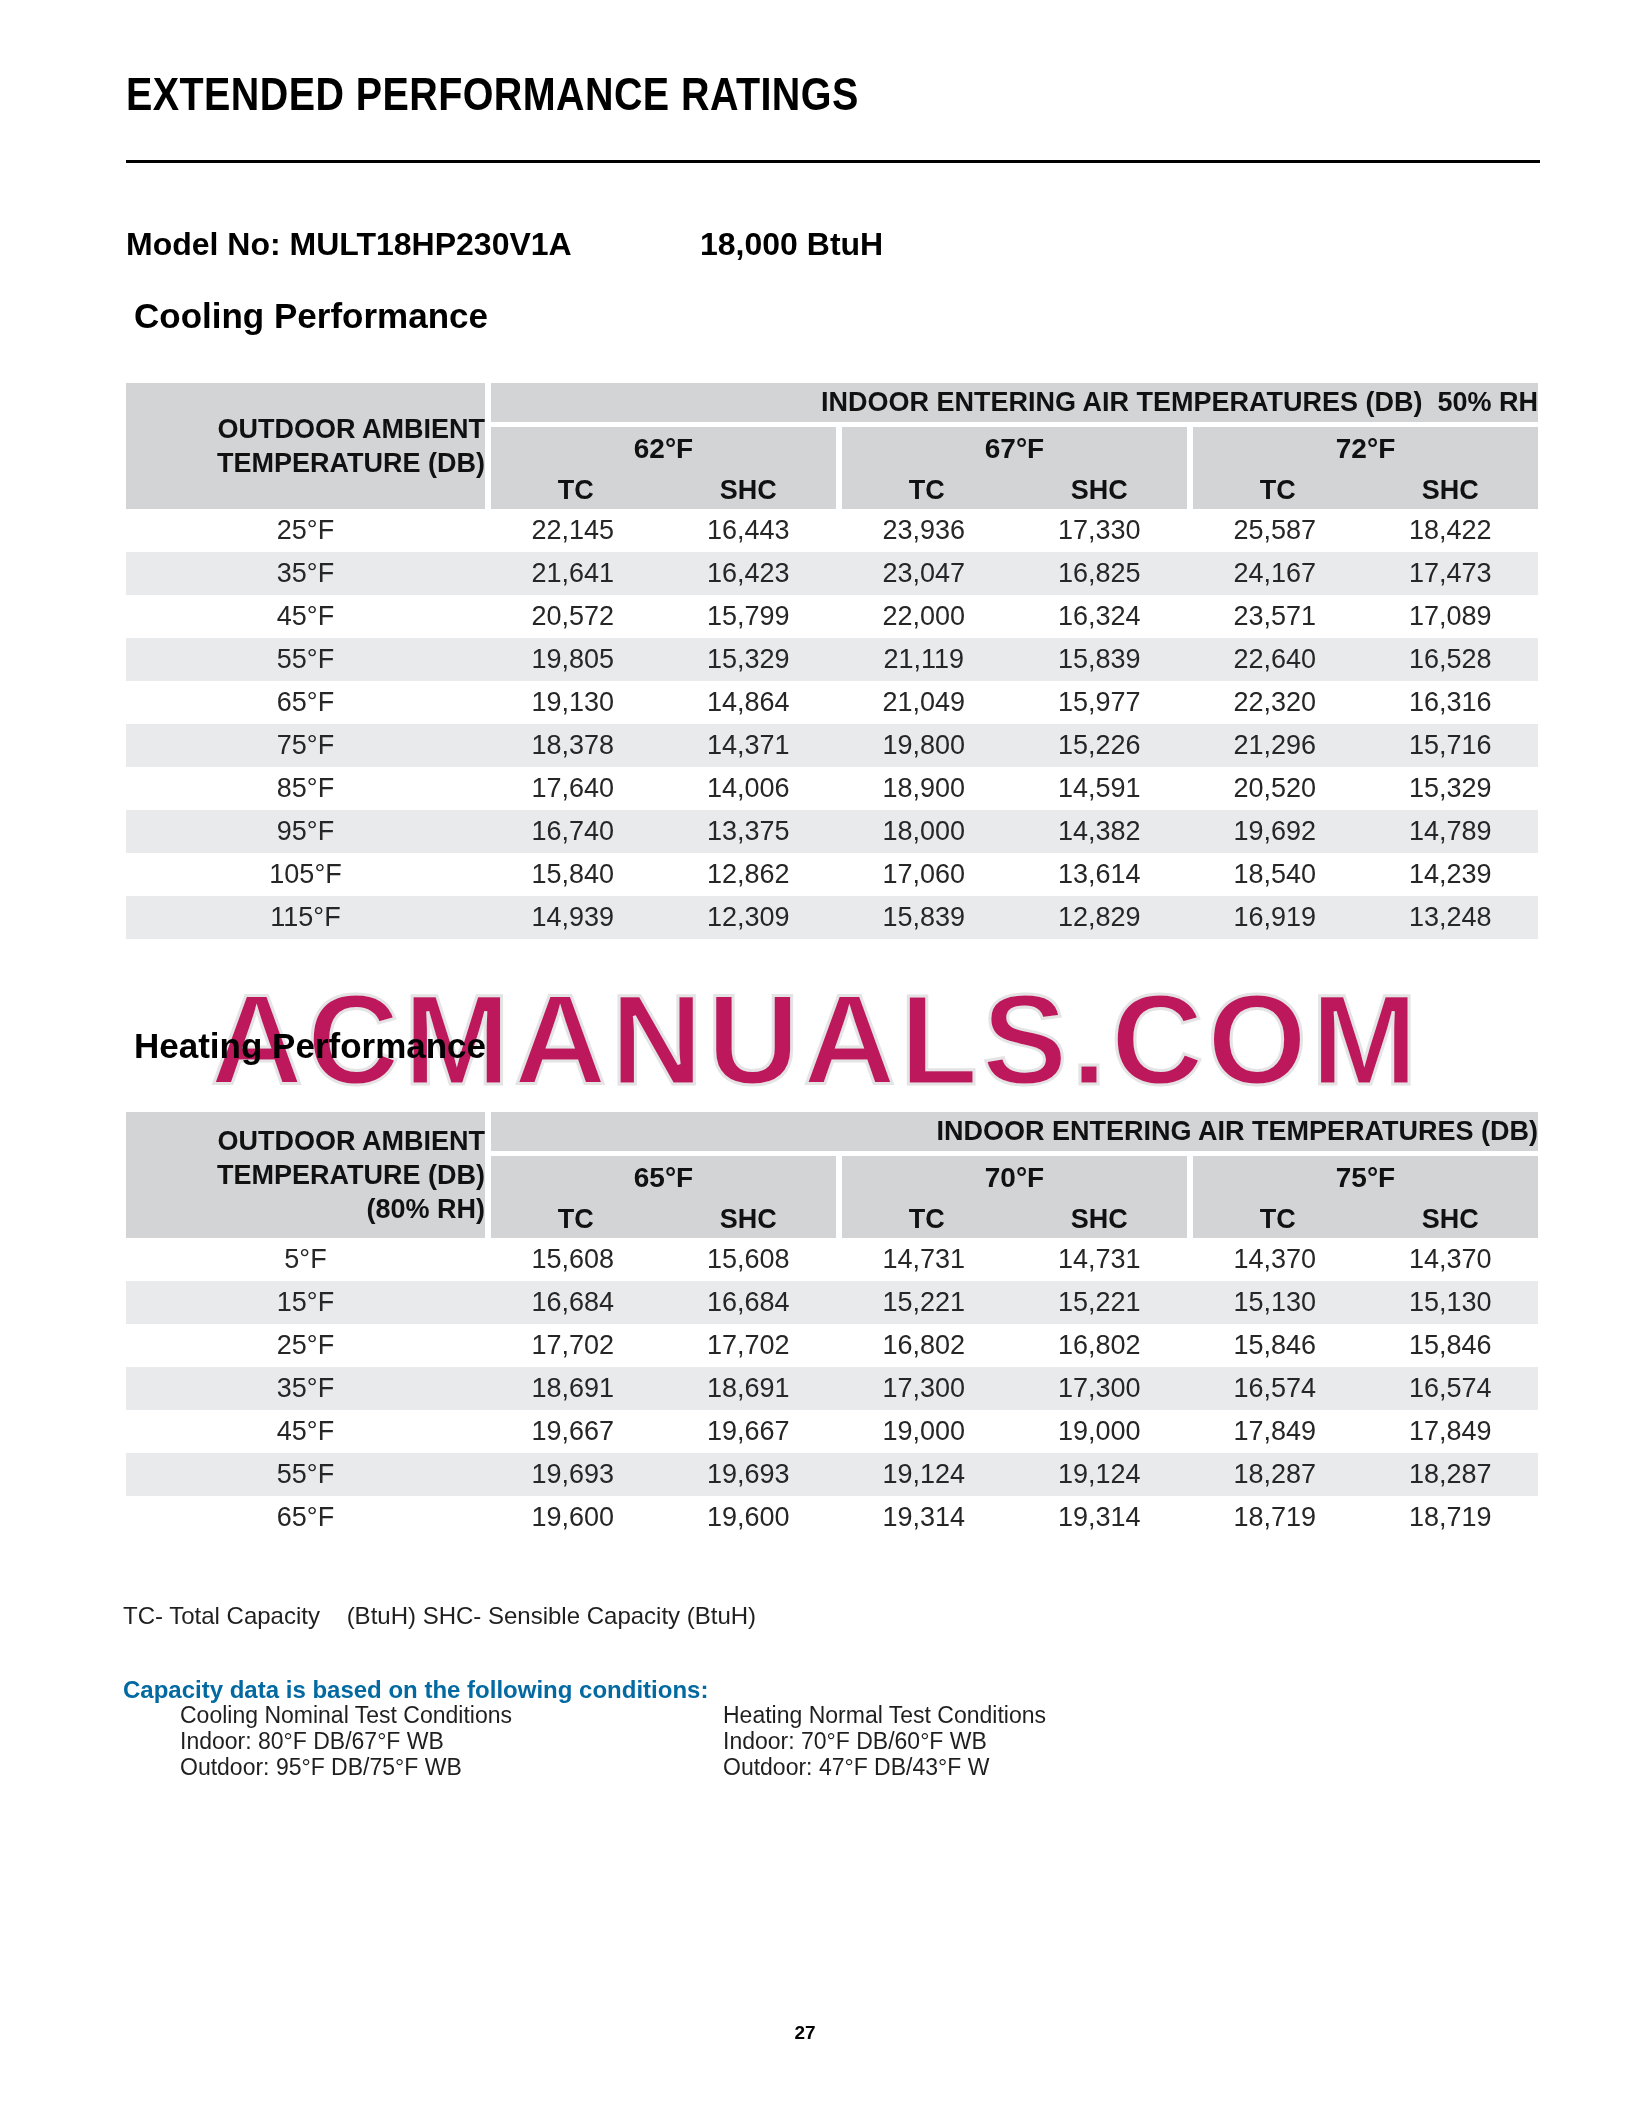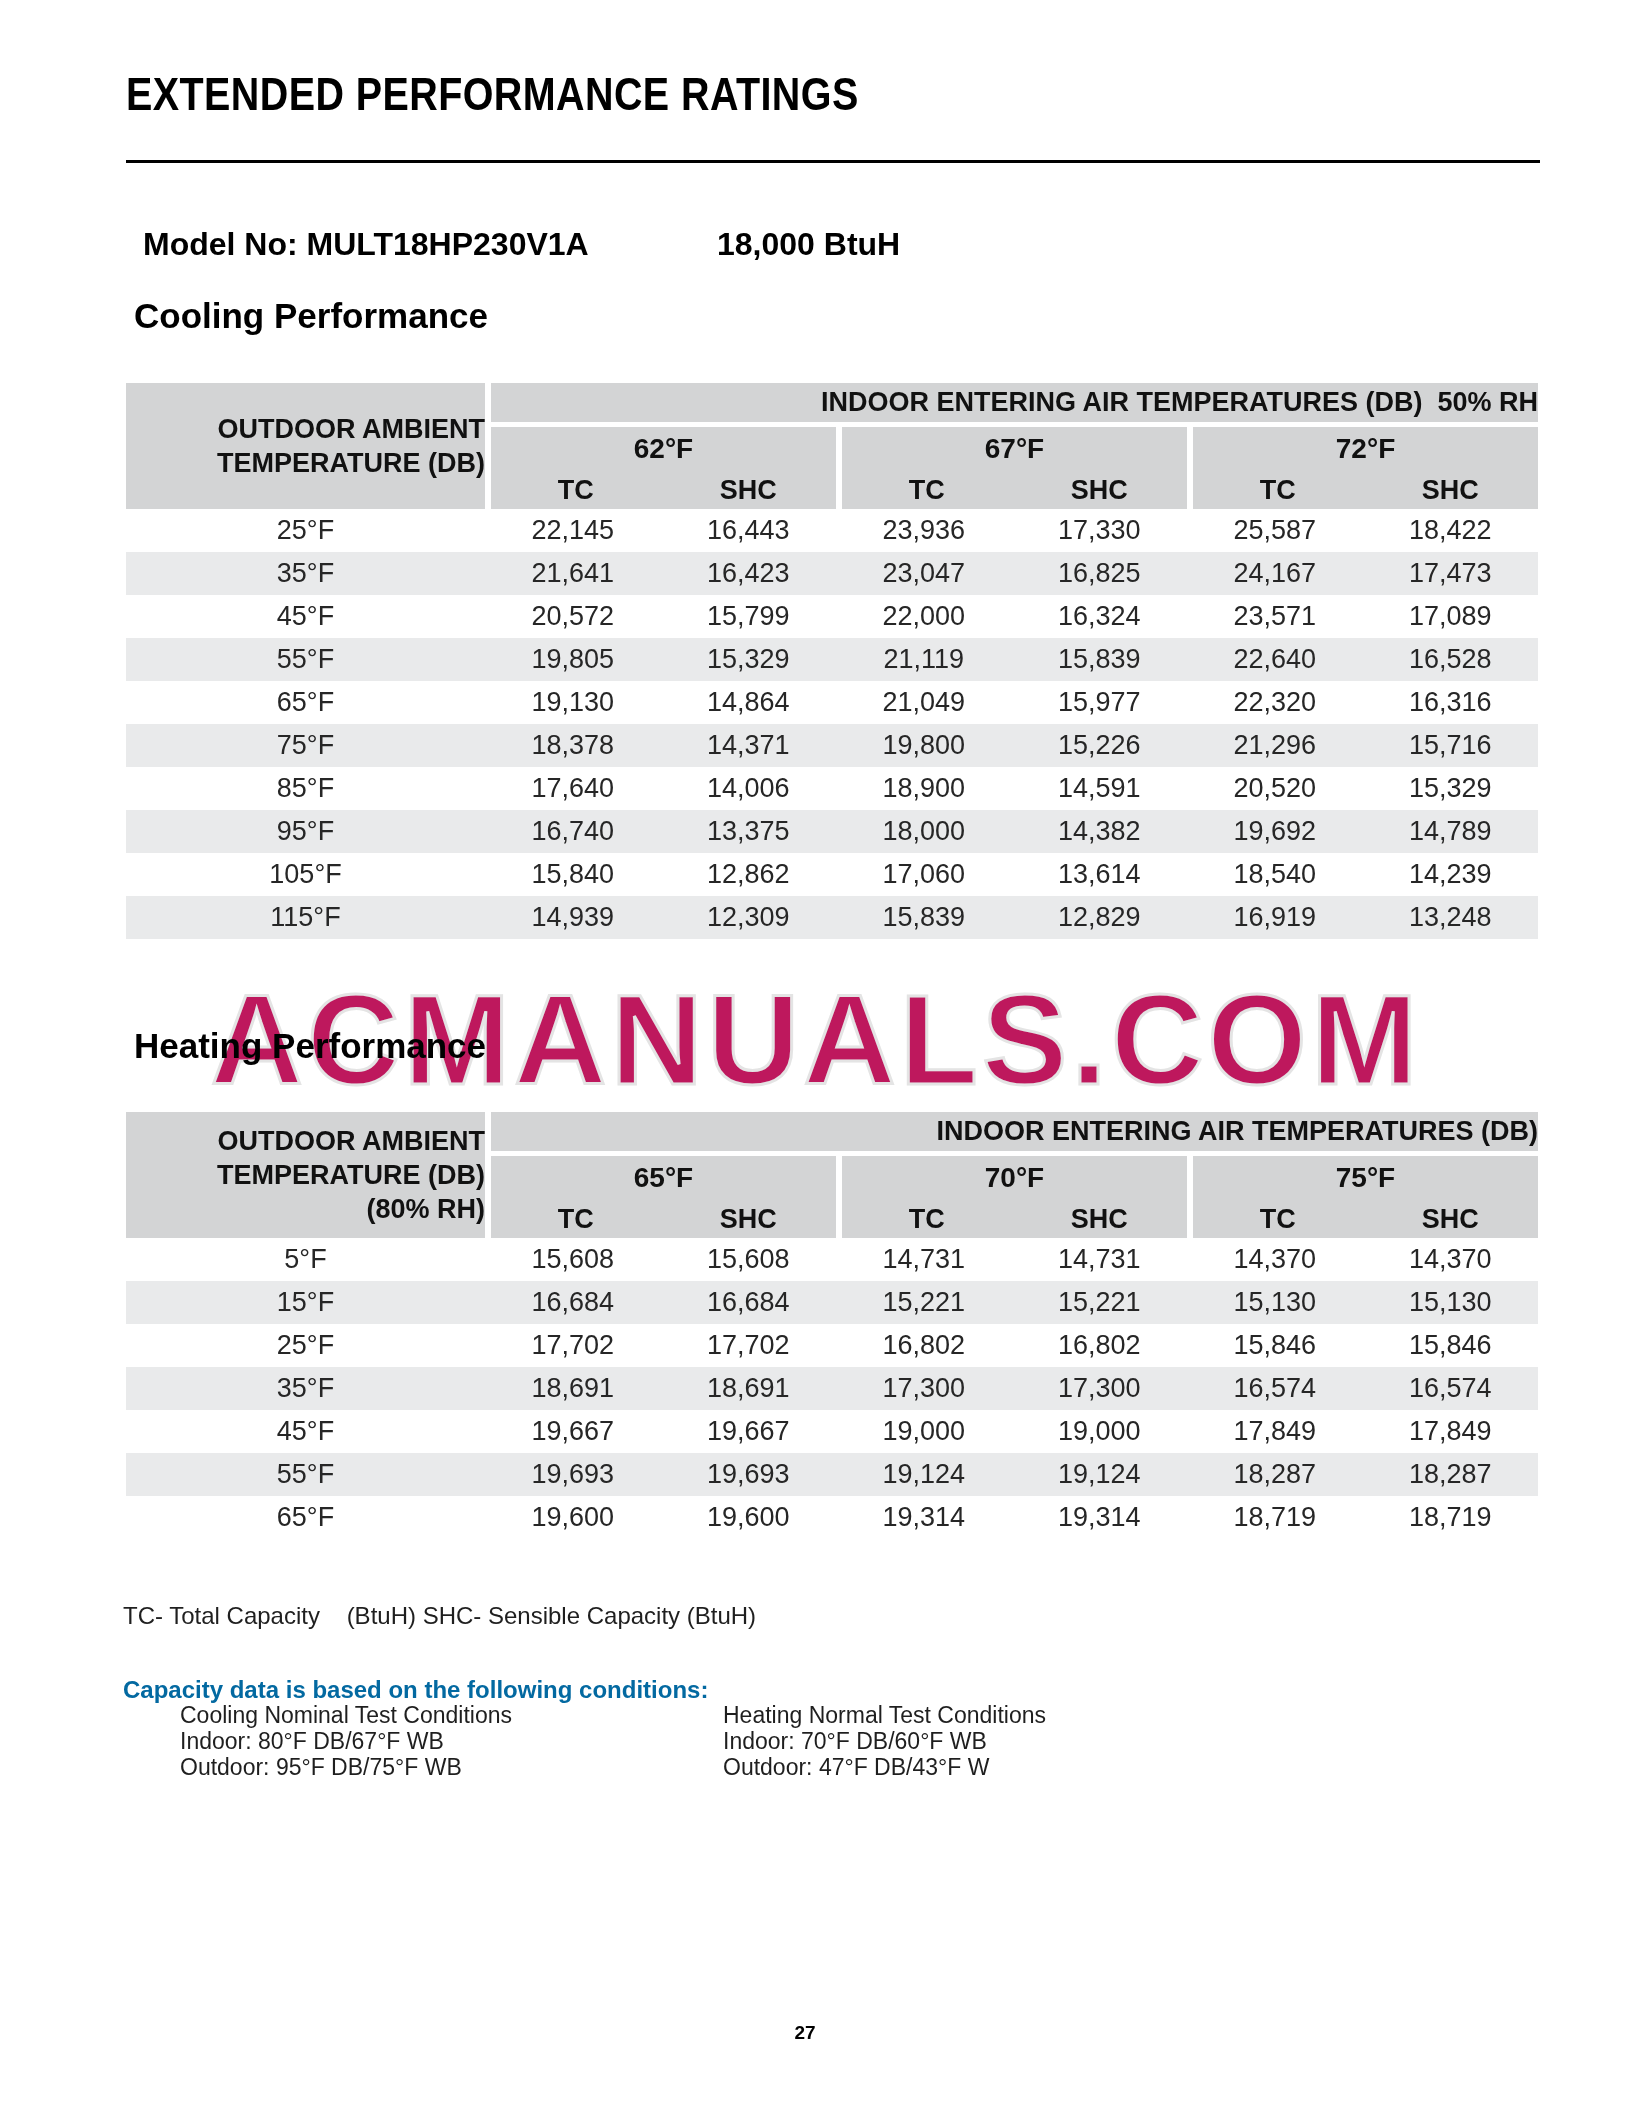--- a/index.html
+++ b/index.html
@@ -12,21 +12,21 @@
     position:absolute; top:966px; left:0; width:100%; text-align:center;
     font-size:128px; font-weight:700; letter-spacing:4px; white-space:nowrap;
     color:#be185d; -webkit-text-stroke:3px #e4e4e4; z-index:0;
   }
   .page-title {
     position:absolute; left:126px; top:66px; font-size:47px; font-weight:800;
     color:#000; white-space:nowrap; transform:scaleX(0.84); transform-origin:left top;
     letter-spacing:0.5px; z-index:1;
   }
   .title-rule { position:absolute; left:126px; right:92px; top:160px; height:3px; background:#000; z-index:1; }
-  .model-row { position:absolute; left:126px; top:226px; width:1412px; font-size:32px; font-weight:800; color:#000; z-index:1;margin-left:17px; }
+  .model-row { position:absolute; left:126px; top:226px; width:1412px; font-size:32px; font-weight:800; color:#000; z-index:1; }
   .model-row .capacity { position:absolute; left:574px; top:0; }
   .section-heading { position:absolute; font-size:35px; font-weight:800; color:#000; z-index:2; }
   .heading-cooling { left:134px; top:296px; }
   .heading-heating { left:134px; top:1026px; }
 
   table.perf { position:absolute; left:126px; width:1412px; border-collapse:separate; border-spacing:0; table-layout:fixed; z-index:1; }
   .table-cooling { top:383px; }
   .table-heating { top:1112px; }
   table.perf col.c-outdoor { width:359px; }
   table.perf col.c-sub { width:175.5px; }

